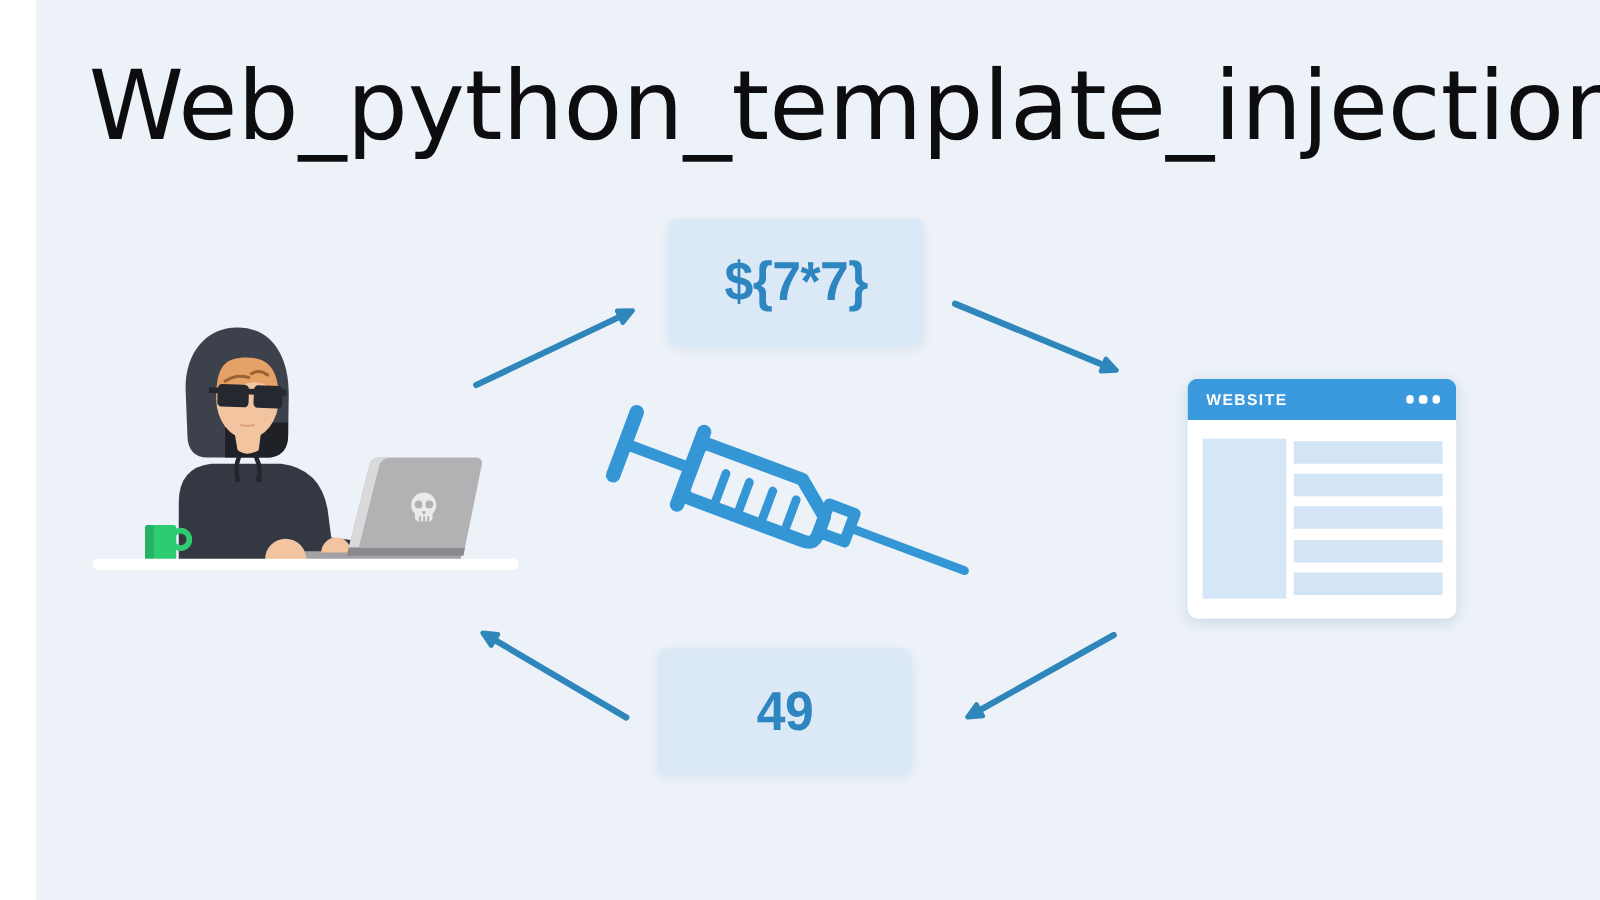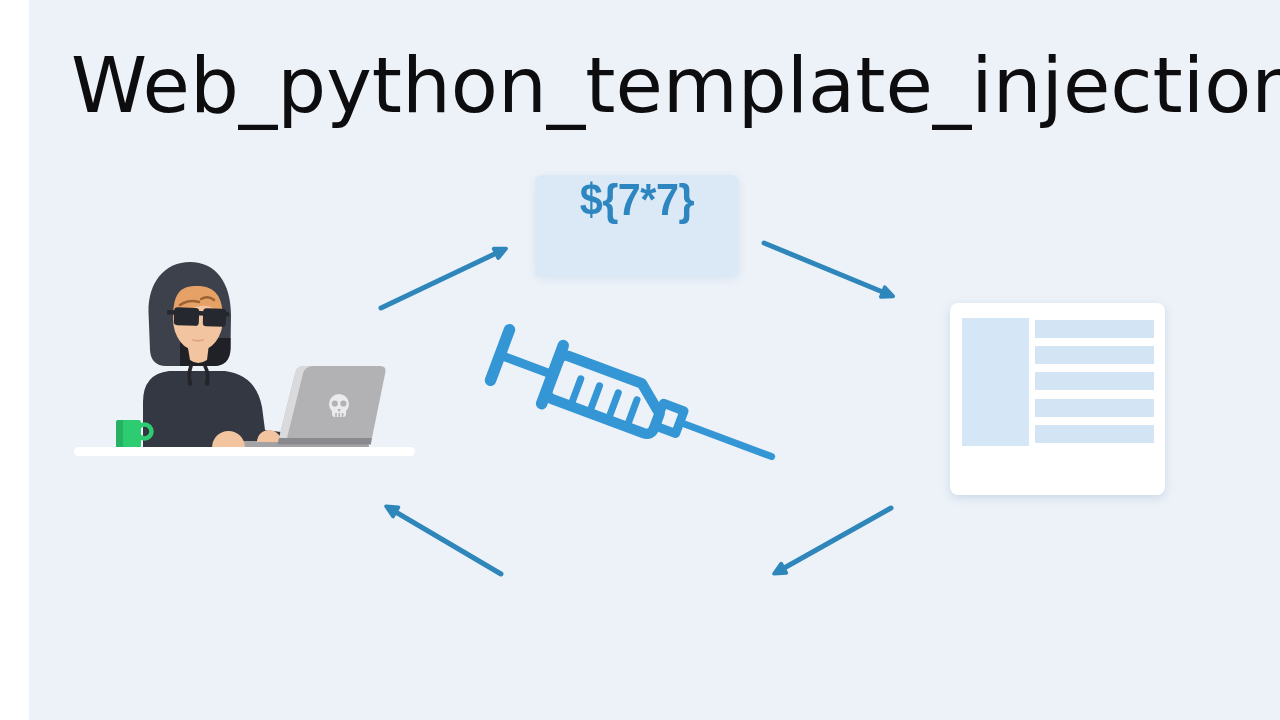--- a/index.html
+++ b/index.html
@@ -12,21 +12,21 @@
   }
   .title {
     position:absolute; left:42px; top:47px;
     font-size:77px; line-height:1; font-weight:400; letter-spacing:0.35px;
     color: var(--title-color, #0d0d0f);
     white-space:nowrap; letter-spacing:0;
   }
   .flow-box {
     position:absolute; border-radius:7px;
     background: var(--box-fill, #dbe9f6);
-    display:flex; align-items:flex-start; justify-content:center;
+    display:flex; align-items:center; justify-content:center;
     box-shadow: 0 2px 8px rgba(130,160,200,0.18);
   }
   .flow-box .box-label {
     font-family:"Liberation Sans", sans-serif;
     font-weight:bold; font-size:44px; color: var(--accent-blue, #2e86c1);
     letter-spacing:-0.5px; transform:scaleX(0.94);
   }
   #payload-box { left:506px; top:175px; width:204px; height:102px; }
   #result-box  { left:497px; top:519px; width:203px; height:101px; }
 
@@ -67,22 +67,33 @@
 <body>
 
 <div class="canvas">
 
   <div class="title">Web_python_template_injection</div>
 
   <div class="flow-box" id="payload-box">
     <span class="box-label">${7*7}</span>
   </div>
 
+  <div class="flow-box" id="result-box">
+    <span class="box-label">49</span>
+  </div>
 
   <div class="browser">
+    <div class="browser-header">
+      <span class="browser-title">WEBSITE</span>
+      <span class="browser-dots">
+          <div class="dot"></div>
+          <div class="dot"></div>
+          <div class="dot"></div>
+        </span>
+    </div>
     <div class="browser-body">
       <div class="browser-block"></div>
       <div class="browser-bars">
           <div class="bar"></div>
           <div class="bar"></div>
           <div class="bar"></div>
           <div class="bar"></div>
           <div class="bar"></div>
         </div>
     </div>

